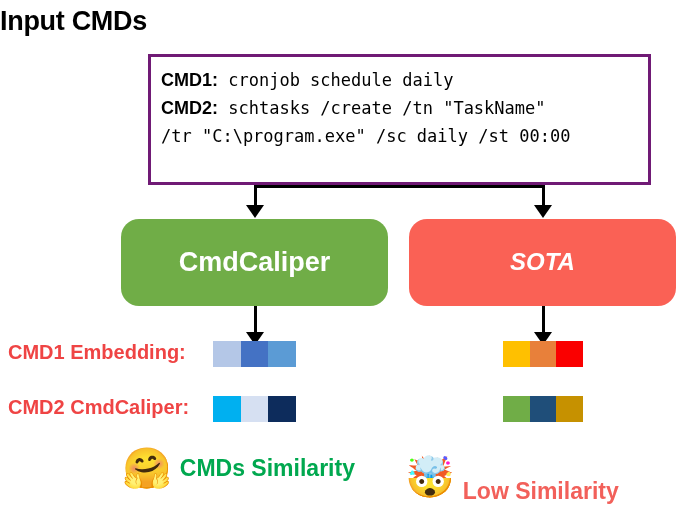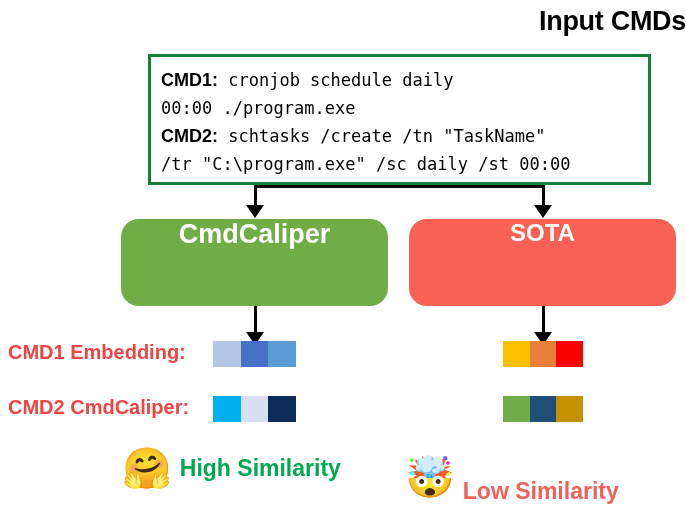--- a/index.html
+++ b/index.html
@@ -15,36 +15,36 @@
     font-family: "Liberation Sans", sans-serif;
     color: #000000;
   }
 
   
   #title {
     position: absolute;
     left: 0;
     top: 6px;
     width: 686px;
-    text-align: right;
+    text-align: left;
     font-size: 27px;
     font-weight: bold;
     letter-spacing: -0.3px;
     color: #000;
   }
 
   
   #cmd-box {
     position: absolute;
     left: 148px;
     top: 54px;
     width: 503px;
     height: 131px;
     box-sizing: border-box;
-    border: 3px solid #15803d;
+    border: 3px solid #701a75;
     background: #fff;
     padding: 9px 0 0 10px;
   }
   .cmd-line {
     font-family: "DejaVu Sans Mono", monospace;
     font-size: 17px;
     line-height: 28px;
     white-space: pre;
     color: #000;
   }
@@ -72,20 +72,21 @@
     border-left: 9px solid transparent;
     border-right: 9px solid transparent;
     border-top: 13px solid #000;
   }
 
   
   .model-box {
     position: absolute;
     border-radius: 18px;
     display: flex;
+    align-items: center;
     justify-content: center;
     text-align: center;
     color: #ffffff;
     font-weight: bold;
     line-height: 1.18;
   }
   #box-cmdcaliper {
     left: 121px;
     top: 219px;
     width: 267px;
@@ -147,35 +148,34 @@
   #sim-high-text { color: #00a84f; }
   #sim-low-text  { color: #f2605a; margin-top: 30px; }
 </style>
 </head>
 <body>
 
 <div id="title">Input CMDs</div>
 
 <div id="cmd-box">
   <div class="cmd-line"><span class="cmd-label">CMD1:</span><span> cronjob schedule daily</span></div>
-  <div class="cmd-line"><span>00:00 ./program.exe</span></div>
   <div class="cmd-line"><span class="cmd-label">CMD2:</span><span> schtasks /create /tn "TaskName"</span></div>
   <div class="cmd-line"><span>/tr "C:\program.exe" /sc daily /st 00:00</span></div>
 </div>
 
 <div class="hline" style="left:254px; top:185px; width:291px;"></div>
 <div class="vline" style="left:254px; top:185px; height:22px;"></div>
 <div class="vline" style="left:542px; top:185px; height:22px;"></div>
 <div class="arrowhead" style="left:246px; top:205px;"></div>
 <div class="arrowhead" style="left:534px; top:205px;"></div>
 
 <div class="model-box" id="box-cmdcaliper" style="background: rgb(112, 173, 71);">
   <span>CmdCaliper</span>
 </div>
-<div class="model-box" id="box-sota" style="background: rgb(250, 97, 85);">
+<div class="model-box" id="box-sota" style="background: rgb(250, 97, 85); font-style: italic;">
   <span>
     <span>SOTA</span><br>
   </span>
 </div>
 
 <div class="vline" style="left:254px; top:306px; height:28px;"></div>
 <div class="vline" style="left:542px; top:306px; height:28px;"></div>
 <div class="arrowhead" style="left:246px; top:332px;"></div>
 <div class="arrowhead" style="left:534px; top:332px;"></div>
 
@@ -198,18 +198,18 @@
     <div class="emb-seg" style="background: rgb(250, 0, 0); flex: 1 1 0px;"></div>
   </div>
 <div class="emb-bar" id="emb-bar-right-2">
     <div class="emb-seg" style="background: rgb(112, 173, 71); flex: 1 1 0px;"></div>
     <div class="emb-seg" style="background: rgb(31, 78, 121); flex: 1 1 0px;"></div>
     <div class="emb-seg" style="background: rgb(198, 145, 0); flex: 1 1 0px;"></div>
   </div>
 
 <div class="sim-group" id="sim-high">
   <span class="sim-emoji">🤗</span>
-  <span class="sim-text" id="sim-high-text" style="color: rgb(0, 168, 79);">High Similarity</span>
+  <span class="sim-text" id="sim-high-text" style="color: rgb(0, 168, 79);">CMDs Similarity</span>
 </div>
 <div class="sim-group" id="sim-low">
   <span class="sim-emoji">🤯</span>
   <span class="sim-text" id="sim-low-text" style="color: rgb(242, 96, 90);">Low Similarity</span>
 </div>
 
 </body></html>

